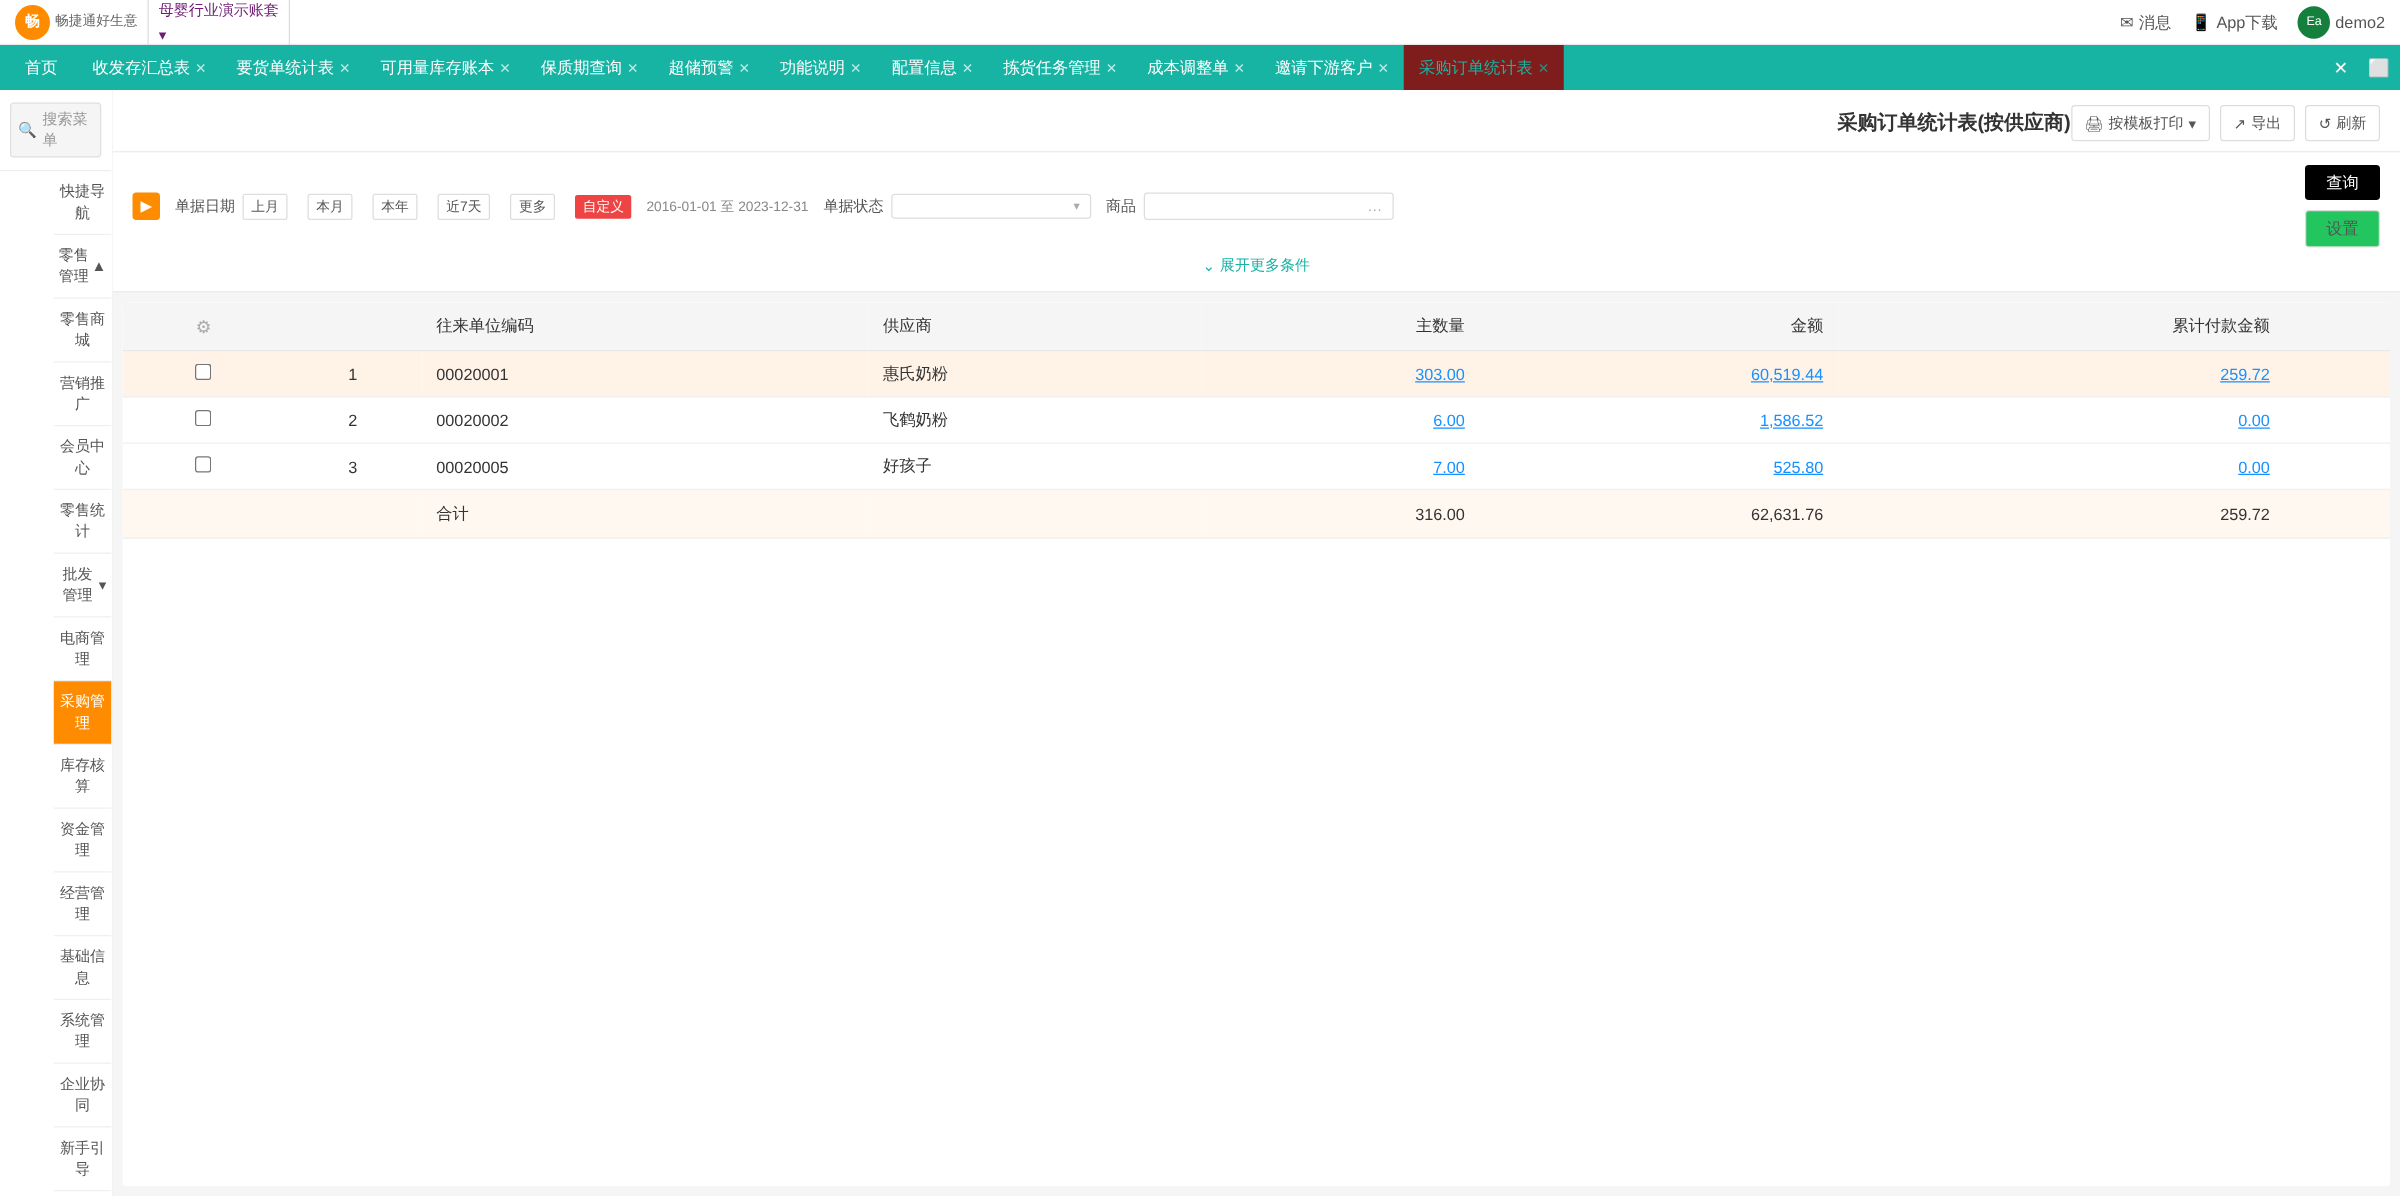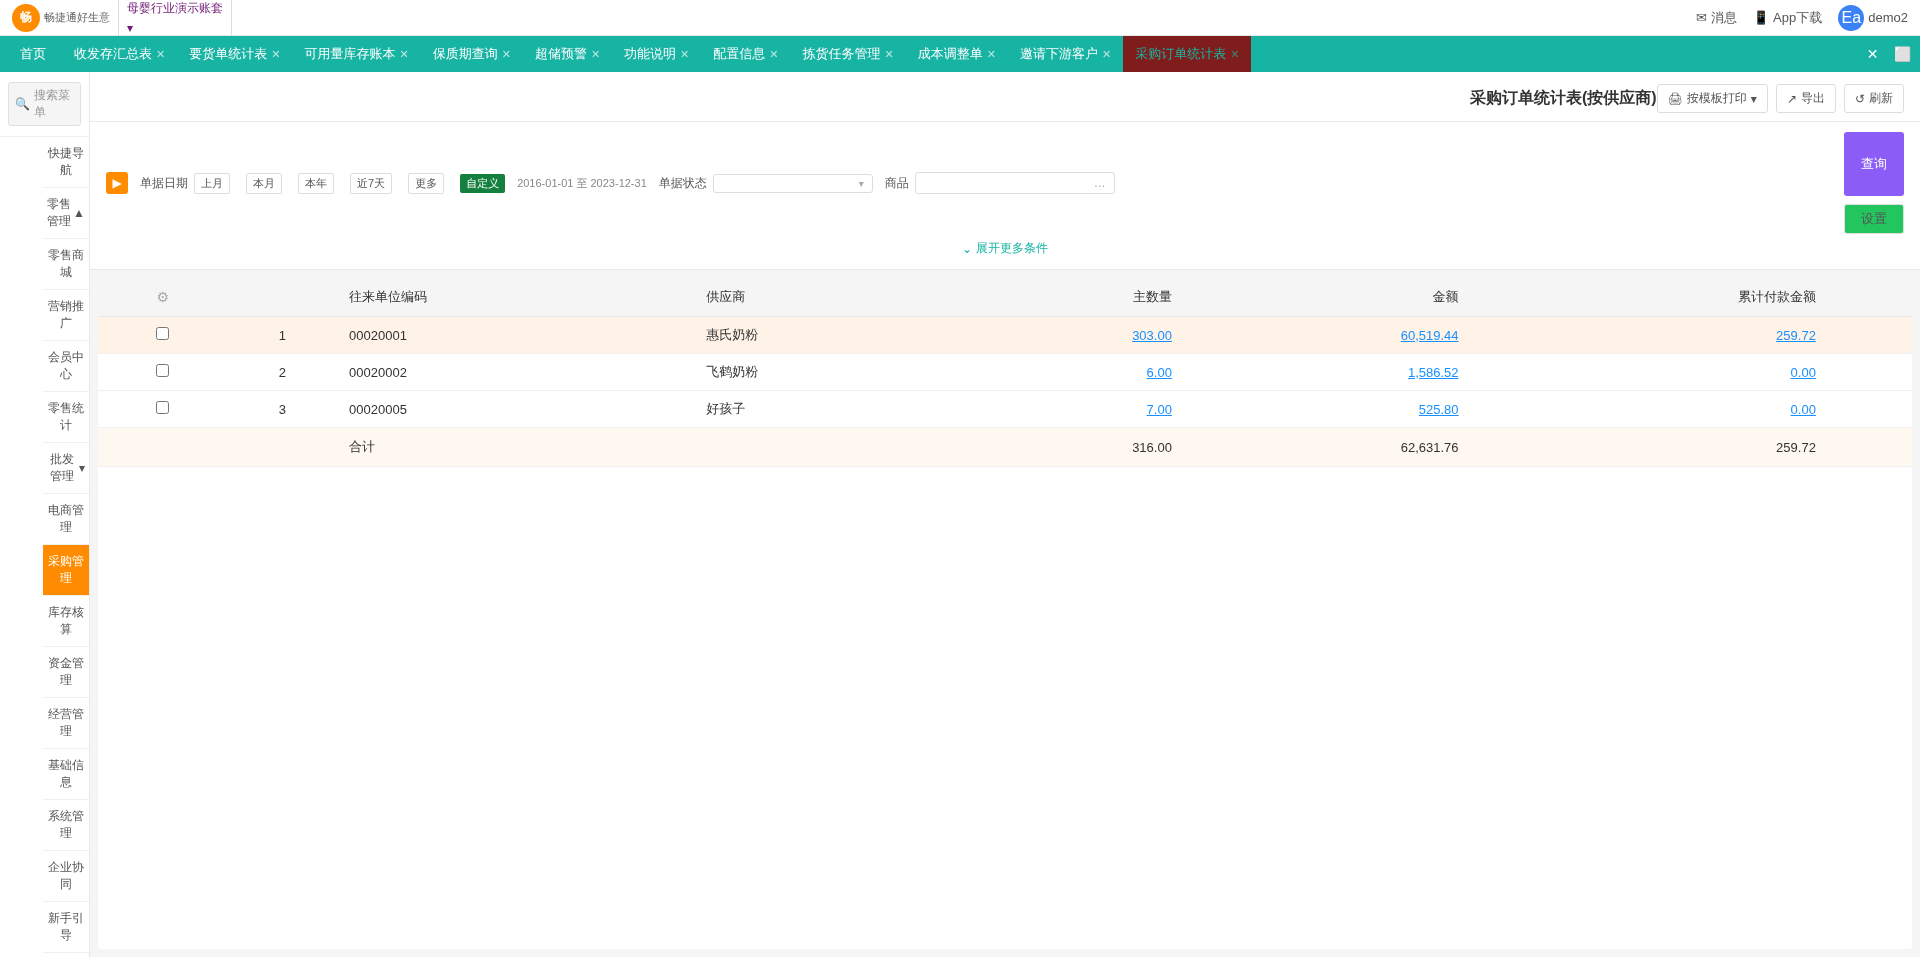--- a/index.html
+++ b/index.html
@@ -7,21 +7,21 @@
 
     
     .top-bar { height: 36px; background: #fff; display: flex; align-items: center; justify-content: space-between; padding: 0 12px; border-bottom: 1px solid #e8e8e8; flex-shrink: 0; }
     .top-bar-left { display: flex; align-items: center; gap: 8px; }
     .logo-area { display: flex; align-items: center; gap: 4px; }
     .logo-icon { width: 28px; height: 28px; background: #ff8c00; border-radius: 50%; display: flex; align-items: center; justify-content: center; color: #fff; font-size: 12px; font-weight: bold; }
     .logo-text { font-size: 11px; color: #666; line-height: 1.2; }
     .workspace-selector { display: flex; align-items: flex-start; gap: 4px; padding: 2px 8px; border: 1px solid #ddd; border-radius: 3px; cursor: pointer; color: #701a75; font-size: 12px; flex-direction: column; }
     .top-bar-right { display: flex; align-items: center; gap: 16px; color: #555; font-size: 13px; }
     .top-bar-right-item { display: flex; align-items: center; gap: 4px; cursor: pointer; }
-    .avatar { width: 26px; height: 26px; border-radius: 50%; background: #3b82f6; display: flex; align-items: center; justify-content: center; color: #fff; font-size: 16px; }
+    .avatar { width: 26px; height: 26px; border-radius: 50%; background: #15803d; display: flex; align-items: center; justify-content: center; color: #fff; font-size: 10px; }
 
     
     .nav-tabs { height: 36px; background: #17b3a3; display: flex; align-items: center; padding: 0 4px; flex-shrink: 0; overflow: hidden; }
     .nav-tab { padding: 0 12px; height: 52px; display: flex; align-items: center; color: #fff; font-size: 13px; cursor: pointer; white-space: nowrap; position: relative; gap: 4px; }
     .nav-tab.active { background: #7f1d1d; color: #17b3a3; border-radius: 3px 3px 0 0; }
     .nav-tab .close-btn { font-size: 11px; opacity: 0.7; }
     .nav-tab-home { padding: 0 16px; }
     .nav-controls { margin-left: auto; display: flex; align-items: center; gap: 8px; color: #fff; }
     .nav-ctrl-btn { cursor: pointer; font-size: 14px; padding: 2px 4px; }
 
@@ -49,27 +49,27 @@
     .btn-refresh { display: flex; align-items: center; gap: 4px; padding: 5px 10px; border: 1px solid #ddd; border-radius: 3px; background: #fff; cursor: pointer; font-size: 12px; color: #555; }
 
     
     .filter-area { background: #fff; padding: 10px 16px; border-bottom: 1px solid #e8e8e8; flex-shrink: 0; }
     .filter-row { display: flex; align-items: center; gap: 12px; flex-wrap: wrap; }
     .filter-expand-btn { width: 22px; height: 22px; background: #ff8c00; border-radius: 3px; display: flex; align-items: center; justify-content: center; color: #fff; cursor: pointer; flex-shrink: 0; font-size: 12px; }
     .filter-item { display: flex; align-items: center; gap: 6px; }
     .filter-label { color: #555; font-size: 12px; white-space: nowrap; }
     .filter-date-range { display: flex; align-items: center; gap: 16px; font-size: 12px; color: #333; }
     .date-quick-btn { padding: 2px 6px; border: 1px solid #ddd; border-radius: 2px; cursor: pointer; font-size: 11px; color: #555; }
-    .custom-badge { padding: 2px 6px; background: #15803d; border-radius: 2px; color: #fff; font-size: 11px; }
+    .custom-badge { padding: 2px 6px; background: #ef4444; border-radius: 2px; color: #fff; font-size: 11px; }
     .date-range-text { color: #888; font-size: 11px; }
     .filter-select { display: flex; align-items: center; gap: 4px; border: 1px solid #ddd; border-radius: 3px; padding: 3px 8px; background: #fff; cursor: pointer; font-size: 12px; color: #555; min-width: 160px; }
     .filter-select-arrow { color: #aaa; font-size: 10px; }
     .filter-goods { display: flex; align-items: center; border: 1px solid #ddd; border-radius: 3px; padding: 3px 8px; background: #fff; min-width: 200px; }
     .filter-goods-more { color: #aaa; font-size: 12px; margin-left: auto; }
-    .btn-query { padding: 23px 16px; background: #8b5cf6; color: #fff; border: none; border-radius: 3px; cursor: pointer; font-size: 13px; }
+    .btn-query { padding: 5px 16px; background: #000000; color: #fff; border: none; border-radius: 3px; cursor: pointer; font-size: 13px; }
     .btn-settings { padding: 5px 16px; background: #22c55e; color: #555; border: 1px solid #ddd; border-radius: 3px; cursor: pointer; font-size: 13px; margin-top: 4px; }
     .filter-expand-row { display: flex; align-items: center; justify-content: center; padding: 6px 0 2px 0; }
     .expand-more-btn { display: flex; align-items: center; gap: 4px; color: #17b3a3; font-size: 12px; cursor: pointer; }
 
     
     .table-area { flex: 1; overflow-y: auto; padding: 0; background: #fff; margin: 8px; border-radius: 3px; }
     .data-table { width: 100%; border-collapse: collapse; }
     .data-table thead tr { background: #f5f5f5; }
     .data-table th { padding: 10px 12px; text-align: left; font-size: 13px; color: #333; font-weight: 500; border-bottom: 1px solid #e8e8e8; white-space: nowrap; }
     .data-table td { padding: 9px 12px; font-size: 13px; color: #333; border-bottom: 1px solid #f0f0f0; }

